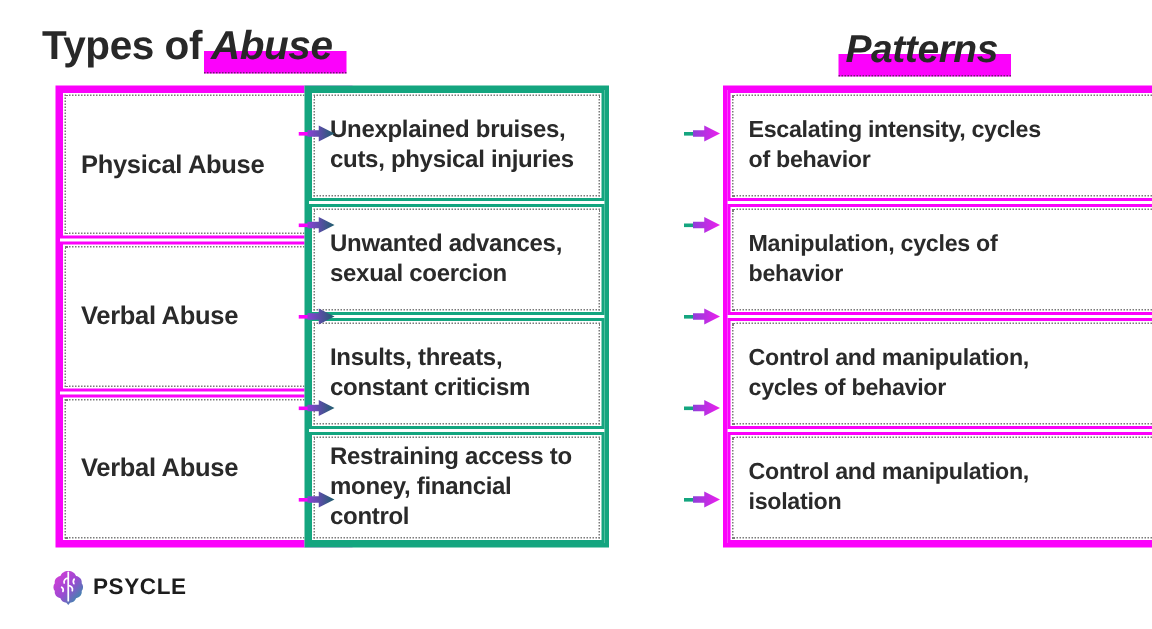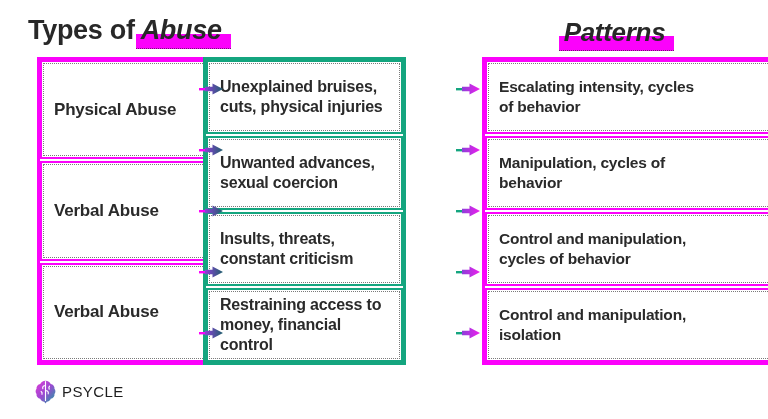--- a/index.html
+++ b/index.html
@@ -66,21 +66,21 @@
 
   
   .arrow{position:absolute;width:26px;height:14px;}
 
   
   .logo{
     position:absolute;left:33px;top:378px;height:26px;
     display:flex;align-items:center;gap:4px;
   }
   .logo .brand{
-    font-size:15px;font-weight:400;letter-spacing:.4px;color:#1d1d1d;
+    font-size:15px;font-weight:700;letter-spacing:.4px;color:#1d1d1d;
   }
 </style>
 </head>
 <body>
 
 <div class="canvas">
 
   <svg width="0" height="0" style="position:absolute" aria-hidden="true">
     <defs>
       <linearGradient id="g-arrow1" x1="0" y1="0" x2="1" y2="0">

